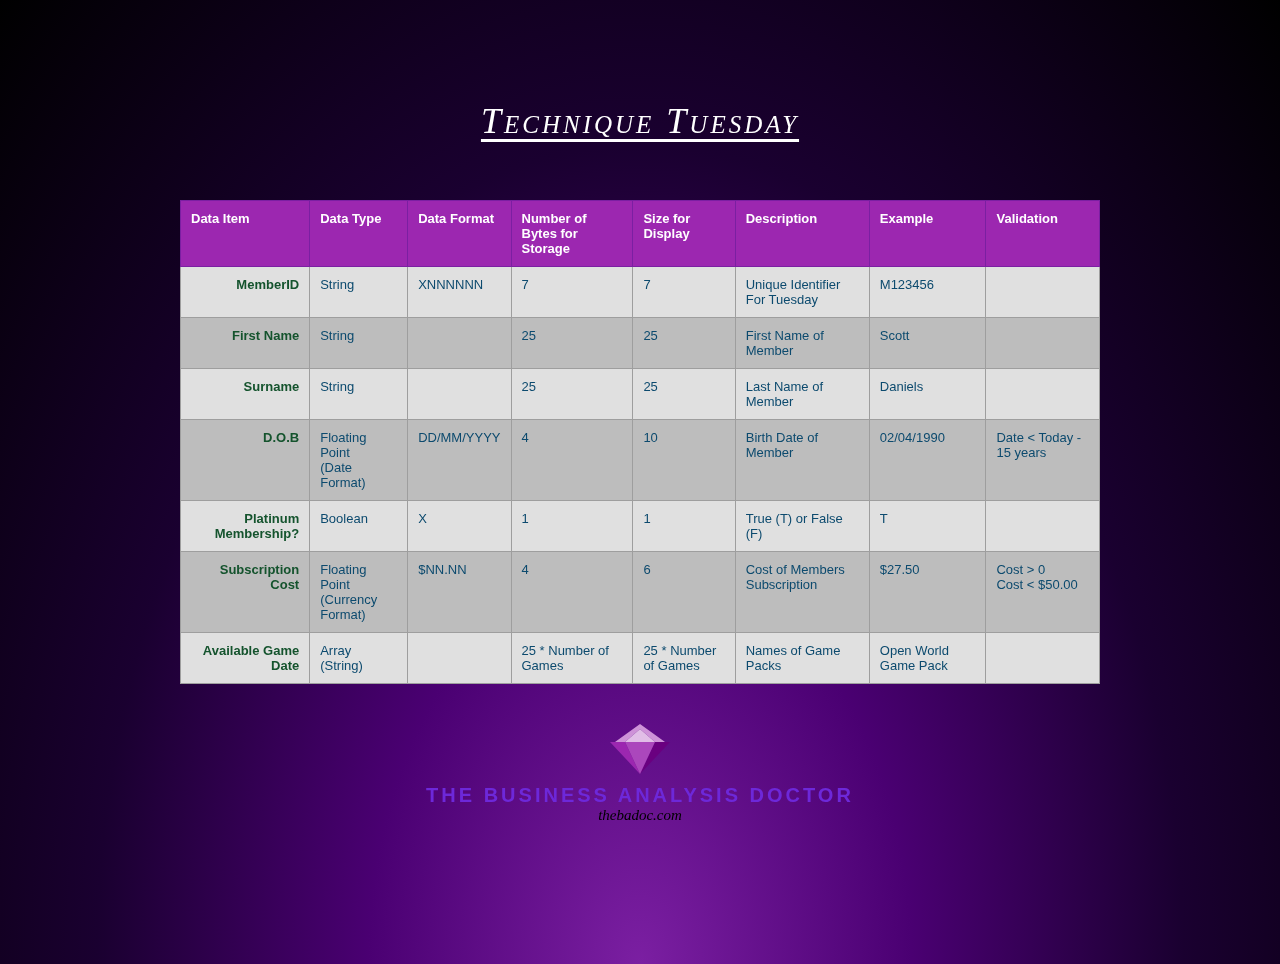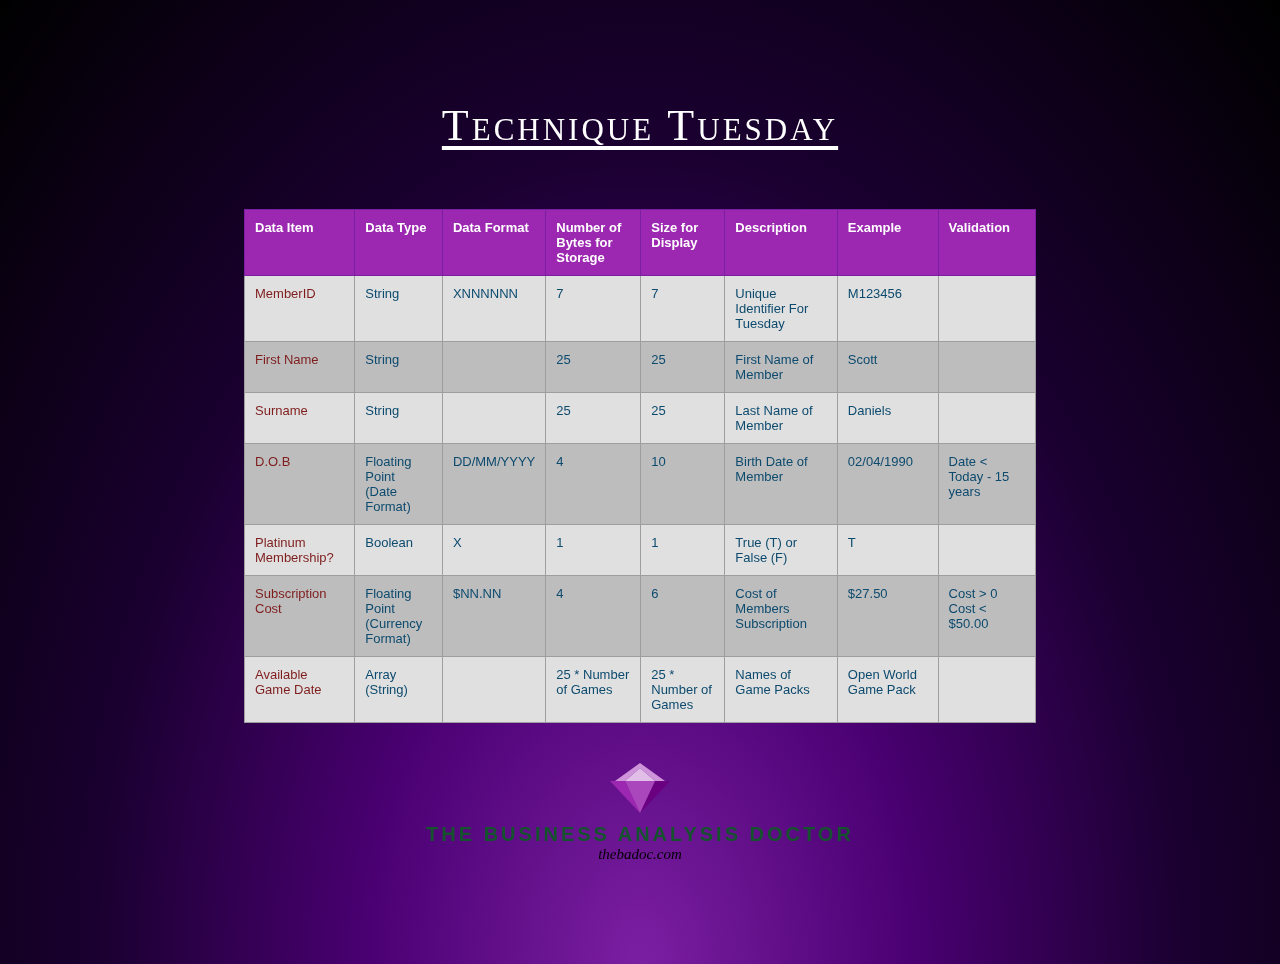--- a/index.html
+++ b/index.html
@@ -16,39 +16,40 @@
     }
 
     .header-section {
       text-align: center;
       margin-top: 100px;
       margin-bottom: 30px;
     }
 
     .technique-tuesday {
       font-family: 'Palatino Linotype', 'Book Antiqua', Palatino, serif;
-      font-size: 44px;
+      font-size: 36px;
       color: #ffffff;
       letter-spacing: 3px;
       text-decoration: underline;
       text-underline-offset: 6px;
       font-variant: small-caps;
       margin-bottom: 8px;
+      font-style: italic;
     }
 
     .data-dictionary {
       font-family: 'Palatino Linotype', 'Book Antiqua', Palatino, serif;
       font-size: 62px;
       color: #ffffff;
       letter-spacing: 2px;
       font-variant: small-caps;
     }
 
     .table-container {
-      width: 792px;
+      width: 920px;
       margin-top: 20px;
     }
 
     table {
       width: 100%;
       border-collapse: collapse;
       font-family: Arial, sans-serif;
     }
 
     thead tr {
@@ -75,43 +76,44 @@
 
     tbody td {
       color: #0c4a6e;
       font-size: 13px;
       padding: 10px 10px;
       vertical-align: top;
       border: 1px solid #9e9e9e;
     }
 
     .purple-text {
-      color: #7f1d1d;
-      font-weight: normal;
+      color: #14532d;
+      font-weight: bold;
+      text-align: right;
     }
 
     .footer-section {
       margin-top: 40px;
       display: flex;
       flex-direction: column;
       align-items: center;
     }
 
     .diamond-icon {
       width: 60px;
       height: 50px;
       margin-bottom: 10px;
     }
 
     .brand-name {
       font-family: Arial, sans-serif;
       font-size: 20px;
       font-weight: bold;
       letter-spacing: 3px;
-      color: #14532d;
+      color: #6d28d9;
       text-transform: uppercase;
     }
 
     .brand-url {
       font-family: 'Palatino Linotype', Palatino, serif;
       font-size: 15px;
       color: #000000;
       font-style: italic;
     }
   </style>

